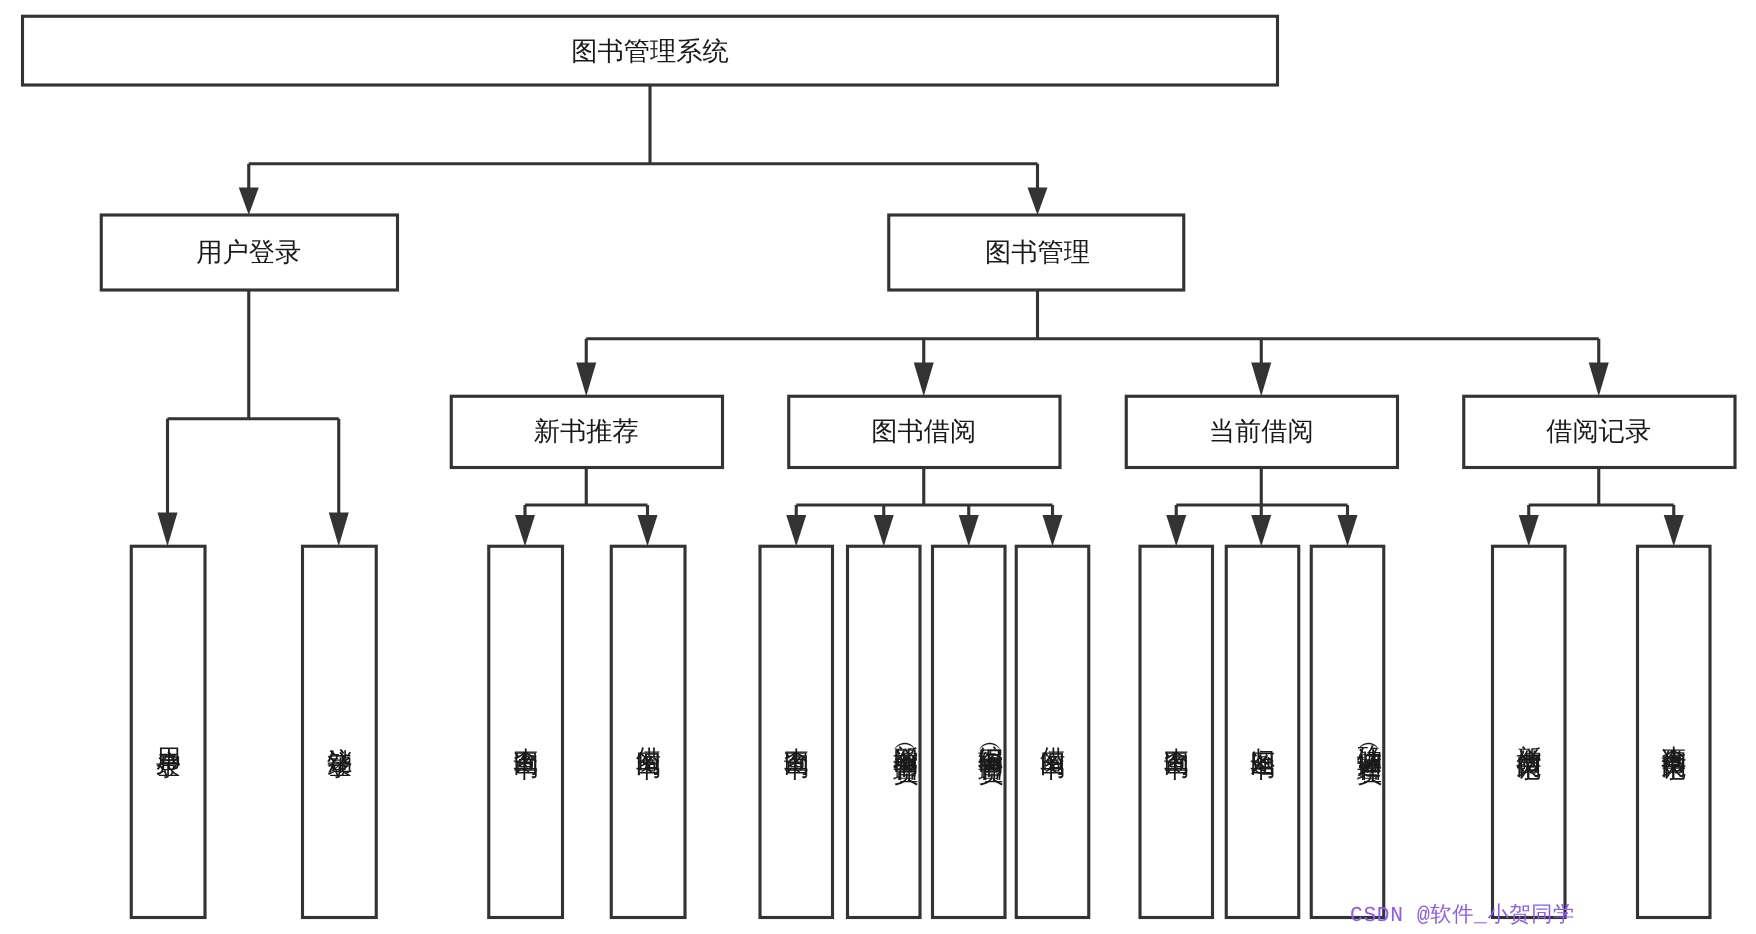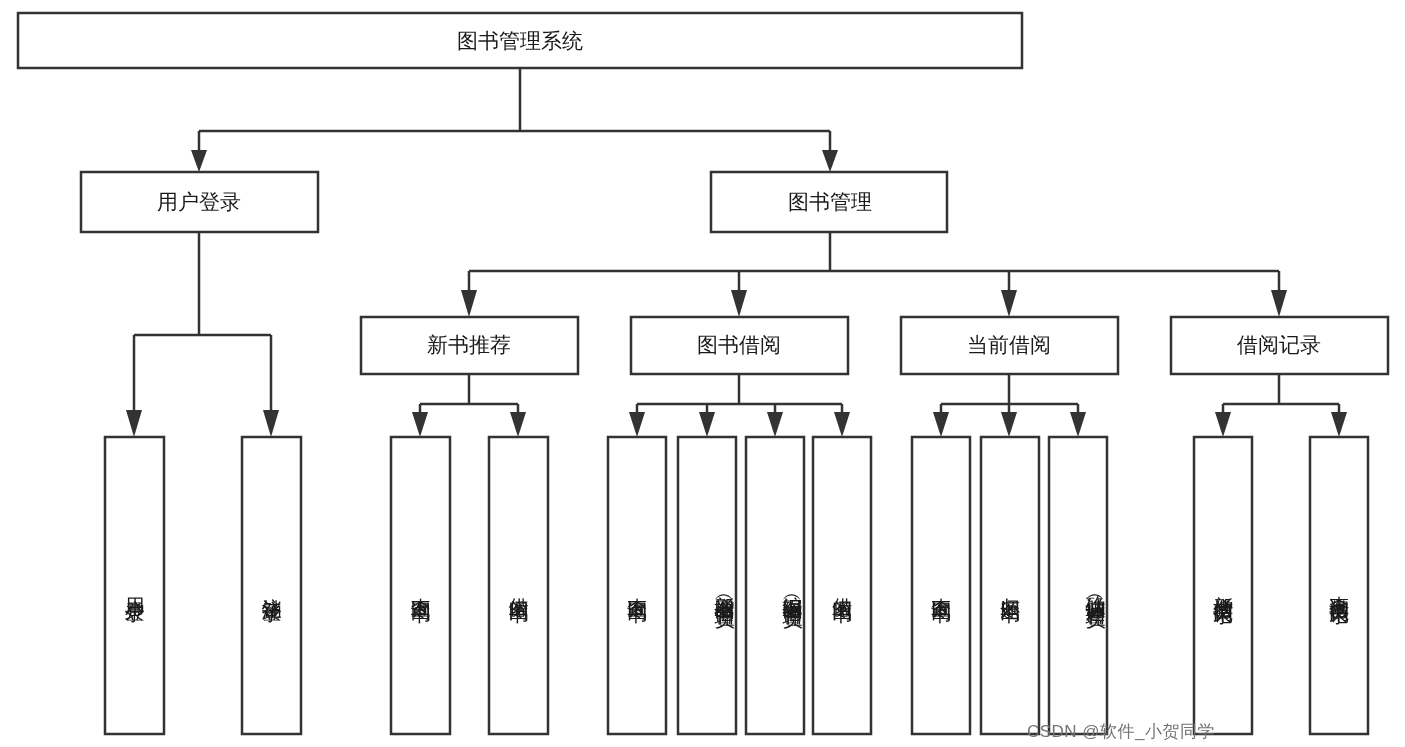--- a/index.html
+++ b/index.html
@@ -11,20 +11,21 @@
     width: 1405px;
     height: 747px;
     font-family: "DejaVu Sans", "Liberation Sans", sans-serif;
     overflow: hidden;
   }
   #diagram-root {
     position: relative;
     width: 1223px;
     height: 747px;
     background: #ffffff;
+    padding-left: 45px;
   }
   svg#flow {
     position: absolute;
     left: 0;
     top: 0;
     width: 1405px;
     height: 747px;
   }
   .node-box {
     fill: #ffffff;
@@ -61,23 +62,23 @@
     white-space: nowrap;
     display: flex;
     align-items: center;
     justify-content: center;
     pointer-events: none;
   }
   .watermark {
     position: absolute;
     right: 8px;
     bottom: 4px;
-    font-family: Liberation Sans, sans-serif;
+    font-family: Liberation Mono, monospace;
     font-size: 17px;
-    color: #737373;
+    color: #8b5cf6;
     letter-spacing: 0.5px;
     white-space: nowrap;
   }
 </style>
 </head>
 <body>
 
 <div id="diagram-root">
 
   <svg id="flow" viewBox="0 0 1405 747">

